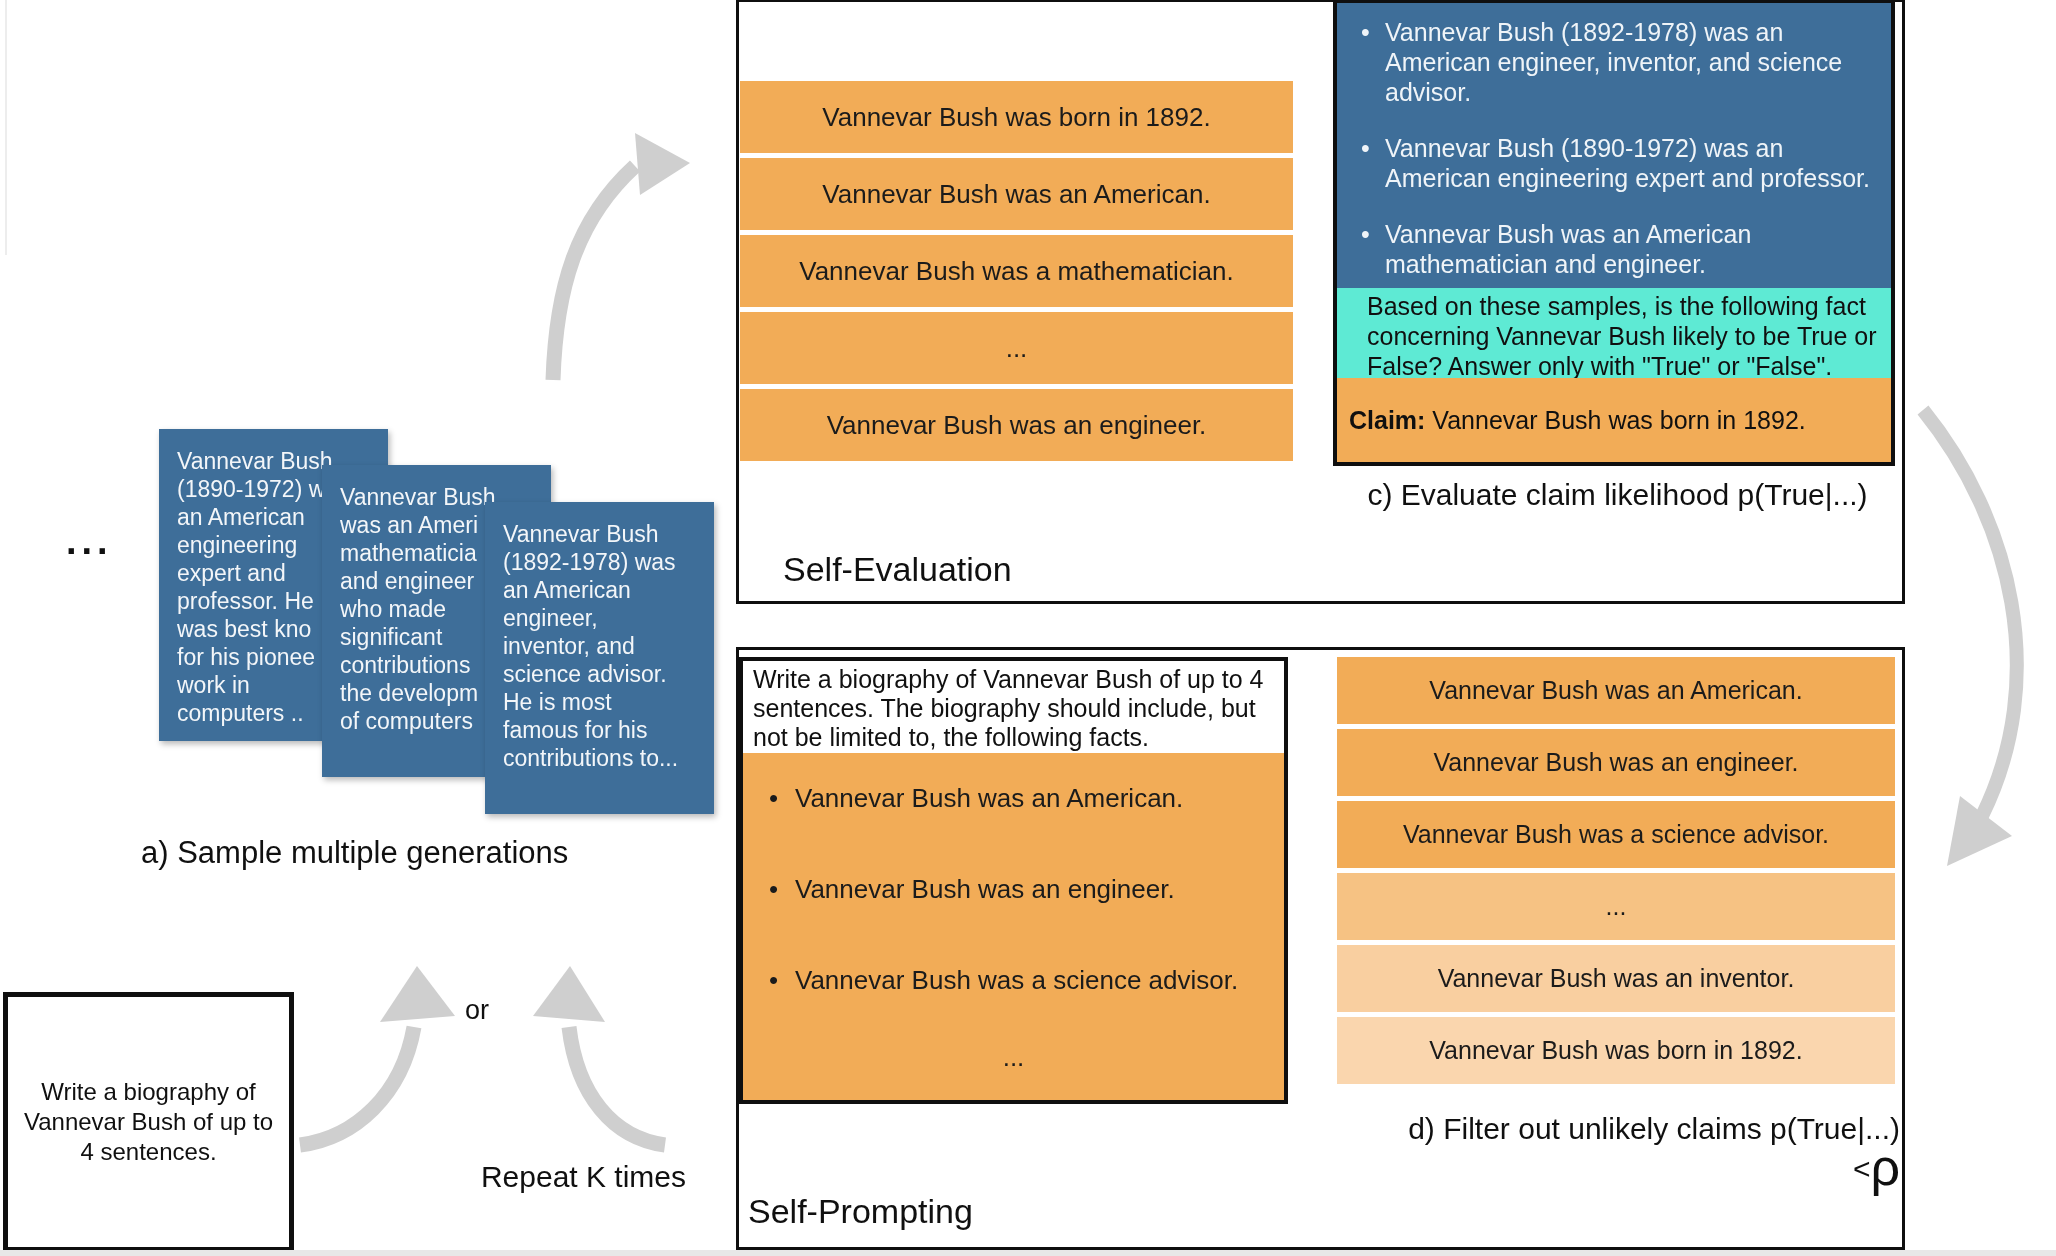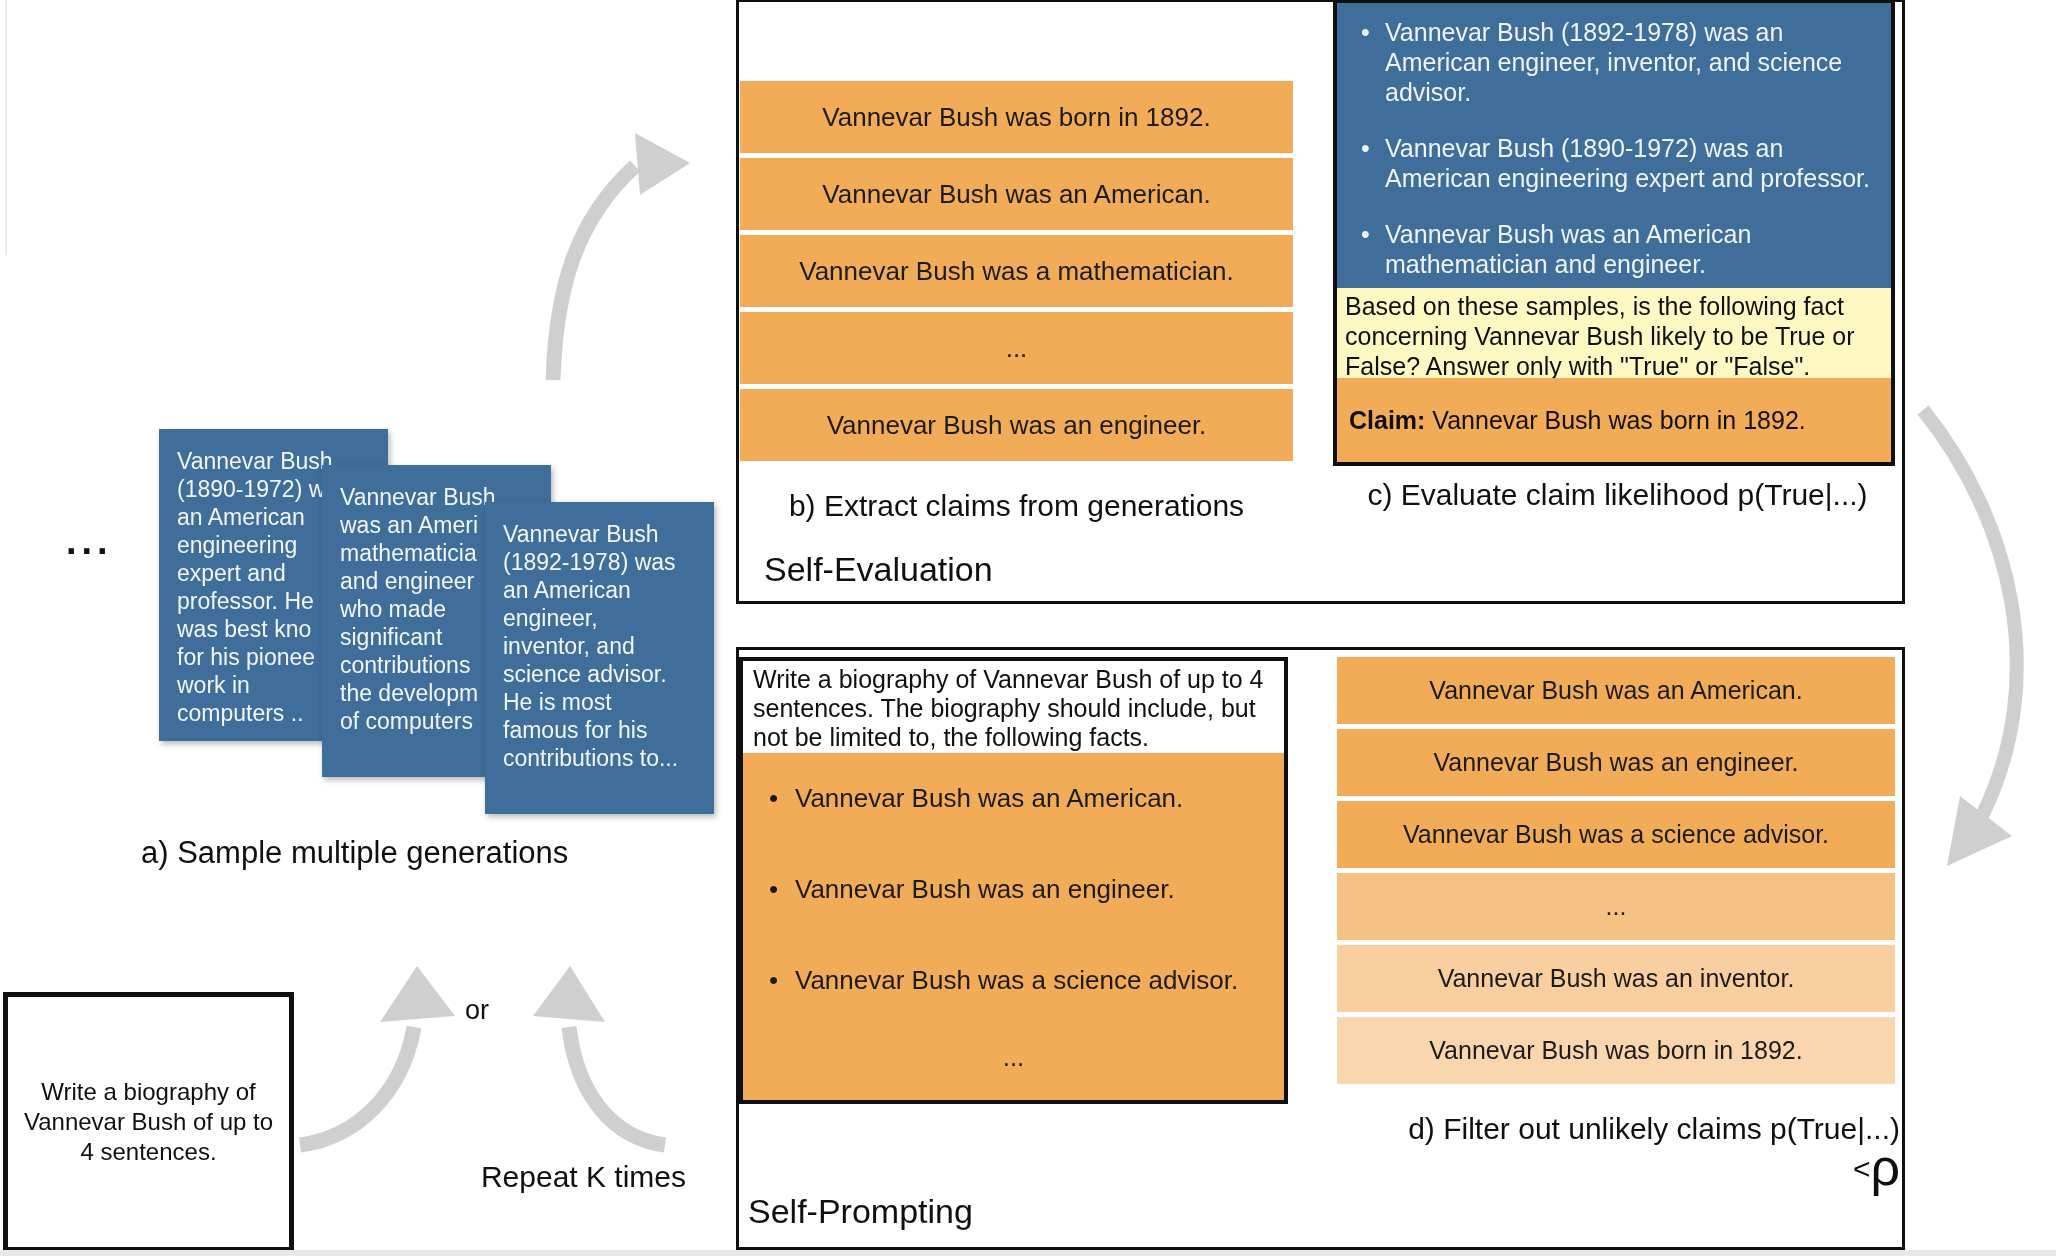--- a/index.html
+++ b/index.html
@@ -14,21 +14,21 @@
     position:absolute;left:740px;width:553px;height:72px;background:#F2AC57;
     display:flex;align-items:center;justify-content:center;
     font-size:26px;color:#1b1b1b;
   }
   
   .c-box{position:absolute;left:1333px;top:-1px;width:562px;height:467px;border:4px solid #0f0f0f;background:#fff;box-sizing:border-box;display:flex;flex-direction:column;}
   .c-blue{height:285px;background:#3E6E99;color:#EFF4F8;box-sizing:border-box;padding:14px 18px 0 22px;}
   .c-blue ul{margin:0;padding:0;list-style:none;}
   .c-blue li{position:relative;margin:0 0 26px 26px;font-size:25px;line-height:30px;}
   .c-blue li::before{content:"•";position:absolute;left:-24px;top:0;font-size:25px;}
-  .c-question{height:90px;box-sizing:border-box;padding:3px 10px 0 8px;font-size:25px;line-height:30px;color:#101010;background:#fef9c3;}
+  .c-question{height:90px;box-sizing:border-box;padding:3px 10px 0 30px;font-size:25px;line-height:30px;color:#101010;background:#5eead4;}
   .c-claim{flex:1;background:#F2AC57;display:flex;align-items:center;box-sizing:border-box;padding:4px 12px;font-size:25px;color:#101010;}
   
   .e-box{position:absolute;left:739px;top:657px;width:549px;height:447px;border:4px solid #0f0f0f;box-sizing:border-box;display:flex;flex-direction:column;background:#fff;}
   .e-prompt{height:92px;box-sizing:border-box;padding:4px 8px 0 10px;font-size:25px;line-height:29px;color:#101010;background:#fff;}
   .e-orange{flex:1;background:#F2AC57;box-sizing:border-box;padding:30px 16px 0 52px;color:#1b1b1b;}
   .e-orange .eb{position:relative;font-size:26px;margin-bottom:60px;}
   .e-orange .eb::before{content:"•";position:absolute;left:-26px;top:0;}
   .e-ellipsis{text-align:center;font-size:26px;margin-top:-14px;margin-left:-36px;}
   
   .d-row{
@@ -69,22 +69,21 @@
   <div class="faint-edge"></div>
 
   <div class="panel" style="left:736px;top:-1px;width:1163px;height:599px;"></div>
 
   <div class="b-row" style="top:81px;">Vannevar Bush was born in 1892.</div>
   <div class="b-row" style="top:158px;">Vannevar Bush was an American.</div>
   <div class="b-row" style="top:235px;">Vannevar Bush was a mathematician.</div>
   <div class="b-row" style="top:312px;">...</div>
   <div class="b-row" style="top:389px;">Vannevar Bush was an engineer.</div>
 
-  <div class="step-label" style="left:740px;top:489px;width:553px;">b) Extract claims from generations</div>
-  <div class="section-title" style="left:764px;top:550px;">Self-Evaluation</div>
+  <div class="section-title" style="left:783px;top:550px;">Self-Evaluation</div>
 
   <div class="c-box">
     <div class="c-blue">
       <ul>
         <li>Vannevar Bush (1892-1978) was an American engineer, inventor, and science advisor.</li>
         <li>Vannevar Bush (1890-1972) was an American engineering expert and professor.</li>
         <li>Vannevar Bush was an American mathematician and engineer.</li>
       </ul>
     </div>
     <div class="c-question">Based on these samples, is the following fact concerning Vannevar Bush likely to be True or False? Answer only with "True" or "False".</div>

